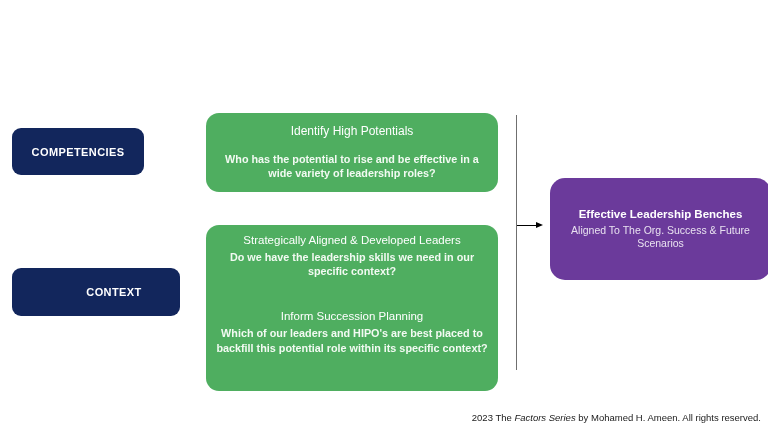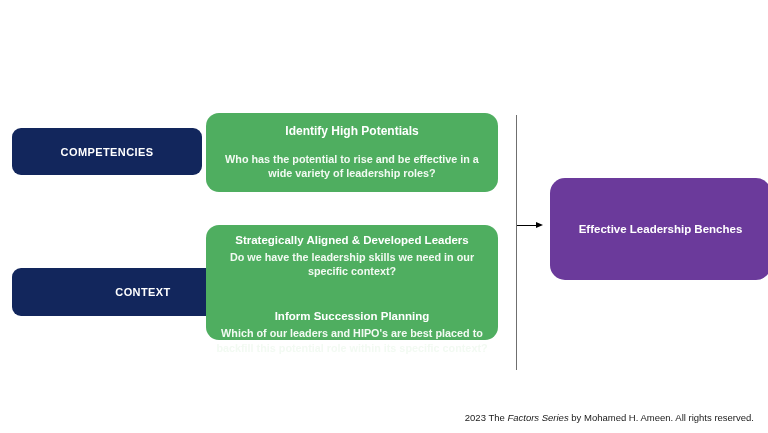--- a/index.html
+++ b/index.html
@@ -1,54 +1,54 @@
 <!DOCTYPE html>
 <html><head>
 <meta charset="utf-8">
 <style>
   html,body{margin:0;padding:0;background:#ffffff;}
   #canvas{
     position:relative;width:768px;height:433px;background:#ffffff;
     font-family:"Liberation Sans",sans-serif;overflow:hidden;
   }
   .navybox{
-    position:absolute;left:12px;width:190px;height:47px;
+    position:absolute;left:12px;width:132px;height:47px;
     background:#12265c;border-radius:9px;
     display:flex;align-items:center;justify-content:center;
     color:#ffffff;font-weight:bold;font-size:11px;letter-spacing:.4px;
   }
   #box-competencies{top:128px;}
   #box-context{top:268px;height:48px;padding-left:36px;}
   .greenbox{
     position:absolute;left:206px;width:292px;background:#4fae60;
     border-radius:13px;color:#ffffff;text-align:center;box-sizing:border-box;
   }
   #green1{top:113px;height:79px;padding:11px 12px 0 12px;}
-  #green2{top:225px;height:115px;padding:8px 8px 0 8px;}
-  .g-head{font-weight:bold;font-size:11.5px;line-height:1.3;}
+  #green2{top:225px;height:166px;padding:8px 8px 0 8px;}
+  .g-head{font-weight:normal;font-size:11.5px;line-height:1.3;}
   .g-body{font-size:10.8px;line-height:1.32;margin-top:2px;color:#f2faf2;font-weight:bold;}
   #green1 .g-head{margin-bottom:12px;font-size:12px;}
   #green2 .g-head2{margin-top:31px;}
   #vline{position:absolute;left:516px;top:115px;width:1px;height:255px;background:#6f6f6f;}
   #arrow{position:absolute;left:517px;top:221px;width:26px;height:9px;}
   #arrow .shaft{position:absolute;left:0;top:4px;width:20px;height:1px;background:#000000;}
   #arrow .head{
     position:absolute;left:19px;top:1px;width:0;height:0;
     border-left:7px solid #000000;border-top:3.5px solid transparent;border-bottom:3.5px solid transparent;
   }
   .purplebox{
     position:absolute;left:550px;top:178px;width:221px;height:102px;
     background:#6b3a9b;border-radius:15px;color:#ffffff;text-align:center;
     box-sizing:border-box;display:flex;flex-direction:column;justify-content:center;
     padding:6px 12px;
   }
   .p-head{font-weight:bold;font-size:11.5px;line-height:1.3;}
   .p-body{font-size:10.5px;line-height:1.3;margin-top:2px;color:rgba(255,255,255,0.85);}
   #footer{
-    position:absolute;right:14px;top:412px;font-size:9.5px;color:#1a1a1a;
+    position:absolute;right:7px;top:412px;font-size:9.5px;color:#1a1a1a;
     white-space:nowrap;
   }
   #footer i{font-style:italic;}
 </style>
 </head>
 <body>
 
 <div id="canvas">
 
   <div class="navybox" id="box-competencies">
@@ -73,19 +73,20 @@
 
   <div id="vline"></div>
 
   <div id="arrow">
     <div class="shaft"></div>
     <div class="head"></div>
   </div>
 
   <div class="purplebox">
     <div class="p-head">Effective Leadership Benches</div>
+    <div class="p-body">Aligned  To The Org. Success &amp; Future Scenarios</div>
   </div>
 
   <div id="footer">
     <span>2023 The </span><i>Factors Series</i><span> by Mohamed H. Ameen. All rights reserved.</span>
   </div>
 
 </div>
 
 </body></html>

